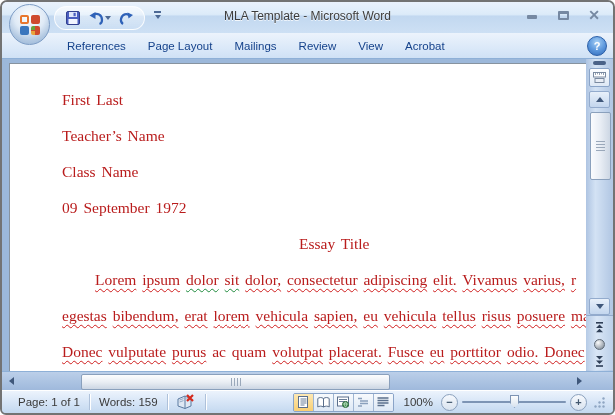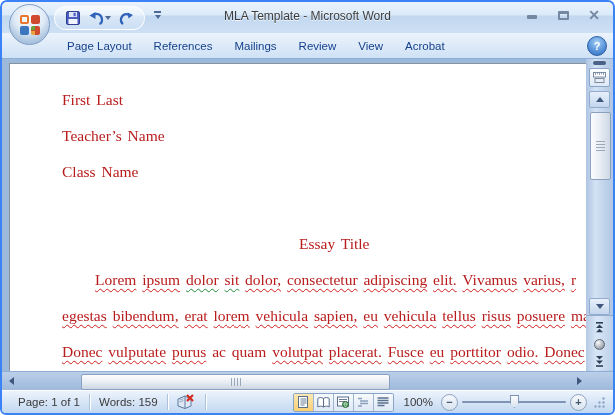--- a/index.html
+++ b/index.html
@@ -1,17 +1,17 @@
 <!DOCTYPE html>
 <html><head>
 <meta charset="utf-8">
 <style>
   html,body{margin:0;padding:0;background:#fff;font-family:"Liberation Sans",sans-serif;}
   .window{width:615px;height:415px;box-sizing:border-box;position:relative;overflow:hidden;
-    border:2px solid #3b82f6;border-radius:7px 7px 6px 6px;background:#9cb8da;
+    border:2px solid #737373;border-radius:7px 7px 6px 6px;background:#9cb8da;
     display:flex;flex-direction:column;box-shadow:inset 0 0 0 1px rgba(255,255,255,.5);}
 
   
   .titlebar{flex:0 0 31px;position:relative;
     background:linear-gradient(180deg,#eaf2fc 0%,#dcebf9 40%,#c2d8f0 46%,#cde0f4 100%);}
   .office-btn{position:absolute;left:7px;top:2px;width:39px;height:39px;border-radius:50%;z-index:20;
     background:radial-gradient(circle at 50% 30%,#fdfefe 0%,#dfeaf6 45%,#b3c9e2 70%,#8fafd4 100%);
     border:1px solid #7d9cc4;display:flex;align-items:center;justify-content:center;cursor:pointer;}
   .office-logo{width:20px;height:20px;display:grid;grid-template-columns:9px 9px;grid-template-rows:9px 9px;gap:2px;}
   .office-logo i{display:block;border-radius:2px;}
@@ -168,36 +168,37 @@
     <span class="office-logo">
       <i class="c1"></i>
         <i class="c2"></i>
         <i class="c3"></i>
         <i class="c4"></i>
     </span>
   </div>
 
   <div class="tabbar">
     <div style="display:flex;">
+        <div class="tab">References</div>
         <div class="tab">Page Layout</div>
-        <div class="tab">References</div>
         <div class="tab">Mailings</div>
         <div class="tab">Review</div>
         <div class="tab">View</div>
         <div class="tab">Acrobat</div>
       </div>
     <div class="help-btn">?</div>
   </div>
 
   <div class="main">
     <div class="viewport">
       <div class="page">
         <div class="dline ln-h0">First Last</div>
         <div class="dline ln-h1">Teacher’s Name</div>
         <div class="dline ln-h2">Class Name</div>
+        <div class="dline ln-h3">09 September 1972</div>
         <div class="dline ln-title">Essay Title</div>
         <div class="dline ln-b1"><span class="sq-r">Lorem</span> <span class="sq-r">ipsum</span> <span class="sq-g">dolor</span> <span class="sq-g">sit</span> <span class="sq-r">dolor,</span> <span class="sq-r">consectetur</span> <span class="sq-r">adipiscing</span> <span class="sq-r">elit.</span> <span class="sq-r">Vivamus</span> <span class="sq-r">varius,</span> <span class="sq-r">r</span></div>
         <div class="dline ln-b2"><span class="sq-r">egestas</span> <span class="sq-r">bibendum,</span> <span class="sq-r">erat</span> <span class="sq-r">lorem</span> <span class="sq-r">vehicula</span> <span class="sq-r">sapien,</span> <span class="sq-r">eu</span> <span class="sq-r">vehicula</span> <span class="sq-r">tellus</span> <span class="sq-r">risus</span> <span class="sq-r">posuere</span> <span class="sq-r">ma</span></div>
         <div class="dline ln-b3"><span class="sq-r">Donec</span> <span class="sq-r">vulputate</span> <span class="sq-r">purus</span> <span>ac</span> <span>quam</span> <span class="sq-r">volutpat</span> <span class="sq-r">placerat.</span> <span class="sq-r">Fusce</span> <span class="sq-r">eu</span> <span class="sq-r">porttitor</span> <span class="sq-r">odio.</span> <span class="sq-r">Donec</span></div>
       </div>
     </div>
 
     <div class="vscroll">
       <span class="split-handle"></span>
       <span class="ruler-btn">

